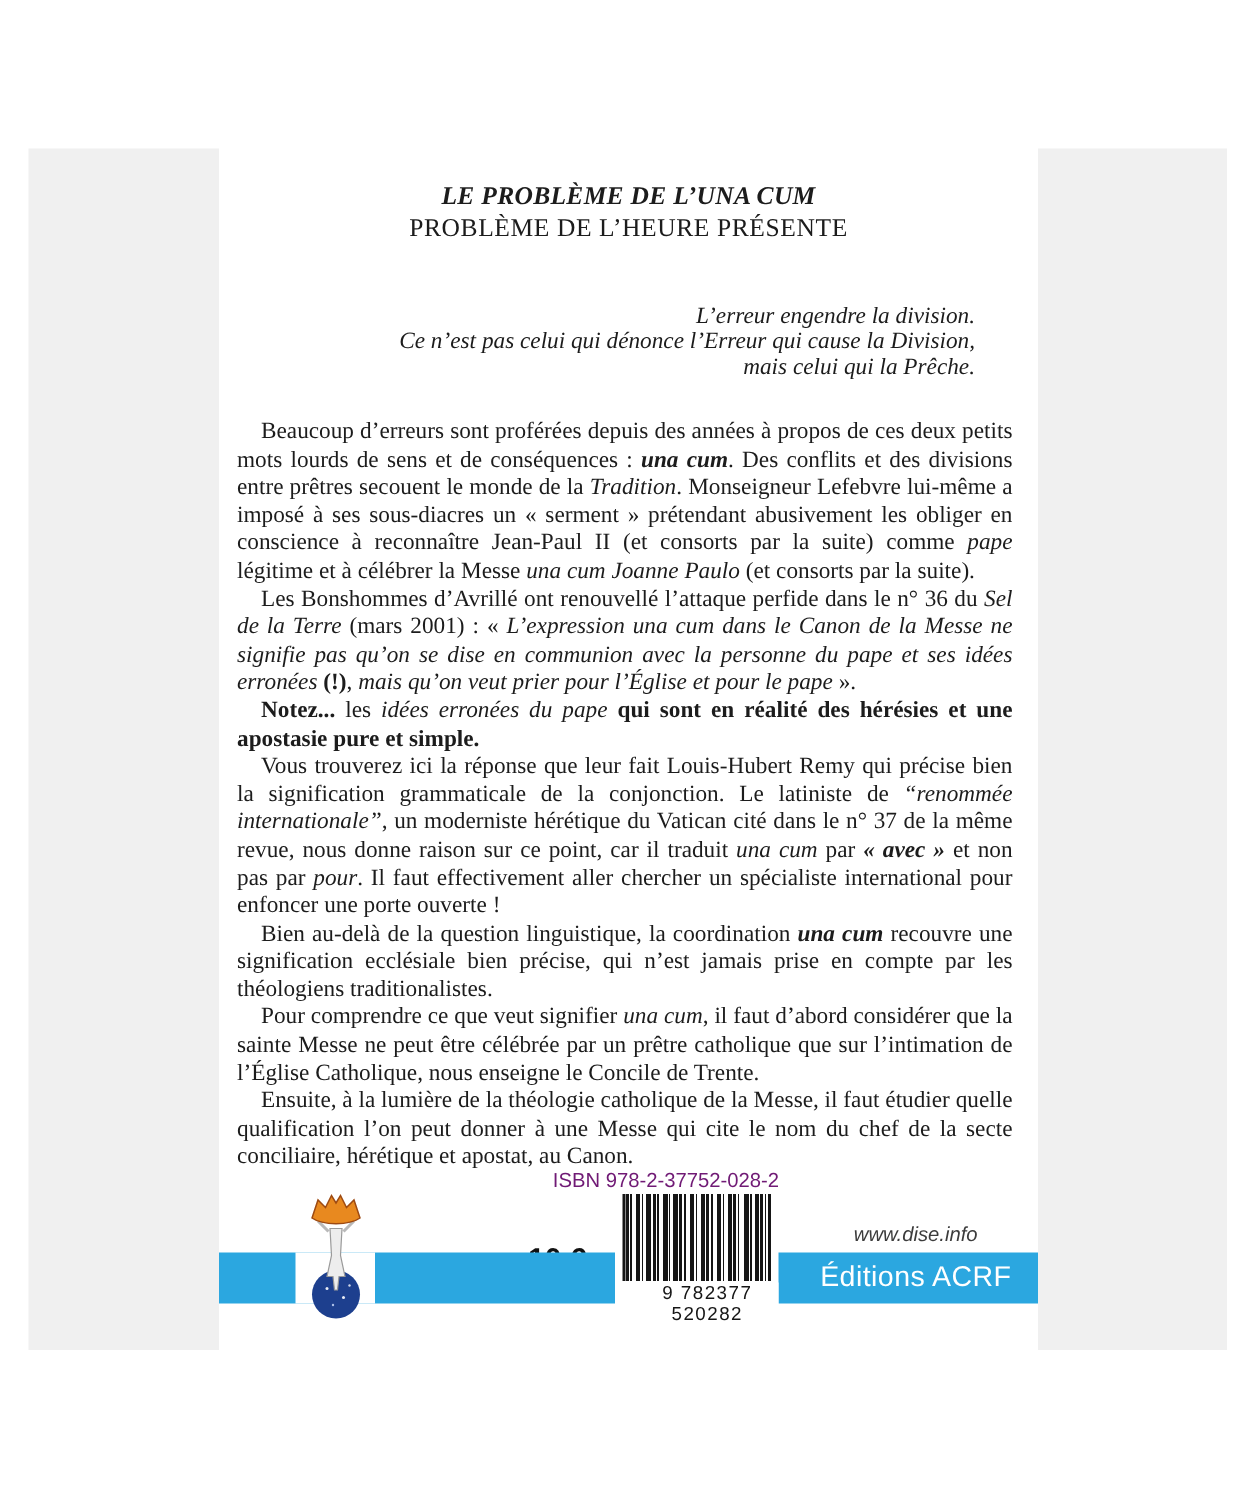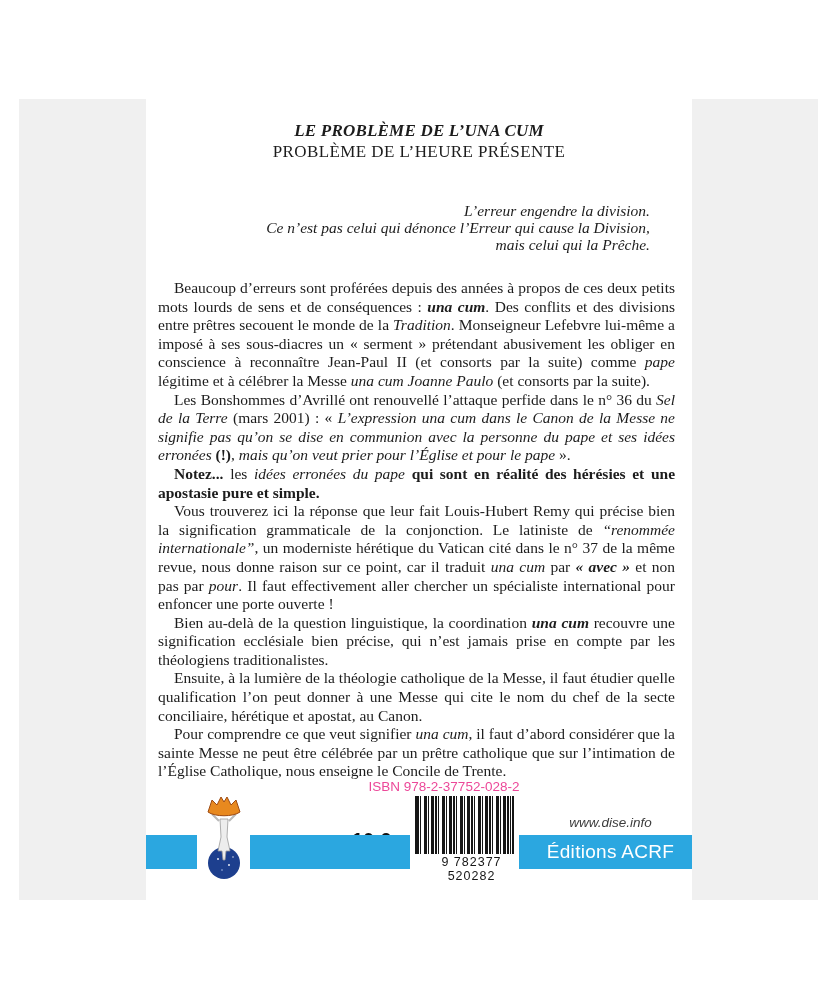--- a/index.html
+++ b/index.html
@@ -21,21 +21,21 @@
                font-size:15.5px; line-height:18.6px; text-align:justify; }
   .body-text p { margin:0; text-indent:16px; }
   .run-n { }
   .run-i  { font-style:italic; }
   .run-b  { font-weight:bold; }
   .run-bi { font-weight:bold; font-style:italic; }
 
   .sans { font-family:"Liberation Sans", sans-serif; }
 
   .isbn  { position:absolute; left:444px; top:779px; transform:translateX(-50%);
-           font-size:13.5px; color:#ec4899; white-space:nowrap; }
+           font-size:13.5px; color:#701a75; white-space:nowrap; }
   .price { position:absolute; left:352px; top:800px; font-size:20px; font-weight:bold; color:#111;margin-top:29px; }
 
   .band          { position:absolute; left:146px; top:835px; width:546px; height:34px; background:#2ba7e0; }
   .logo-backdrop { position:absolute; left:197px; top:835px; width:53px; height:34px; background:#ffffff; }
   .logo          { position:absolute; left:199px; top:791px; width:50px; height:90px; }
 
   .left-site  { position:absolute; left:252px; top:845px; font-size:13.5px; font-weight:bold;
                 font-style:italic; color:#ffffff; white-space:nowrap;margin-top:44px; }
 
   .barcode { position:absolute; left:410px; top:793px; width:109px; height:79px; background:#ffffff; }
@@ -71,22 +71,22 @@
       <div>Ce n’est pas celui qui dénonce l’Erreur qui cause la Division,</div>
       <div>mais celui qui la Prêche.</div>
     </div>
 
   <div class="body-text">
       <p><span class="run-n">Beaucoup d’erreurs sont proférées depuis des années à propos de ces deux petits mots lourds de sens et de conséquences : </span><span class="run-bi">una cum</span><span class="run-n">. Des conflits et des divisions entre prêtres secouent le monde de la </span><span class="run-i">Tradition</span><span class="run-n">. Monseigneur Lefebvre lui-même a imposé à ses sous-diacres un « serment » prétendant abusivement les obliger en conscience à reconnaître Jean-Paul II (et consorts par la suite) comme </span><span class="run-i">pape</span><span class="run-n"> légitime et à célébrer la Messe </span><span class="run-i">una cum Joanne Paulo</span><span class="run-n"> (et consorts par la suite).</span></p>
       <p><span class="run-n">Les Bonshommes d’Avrillé ont renouvellé l’attaque perfide dans le n° 36 du </span><span class="run-i">Sel de la Terre</span><span class="run-n"> (mars 2001) : « </span><span class="run-i">L’expression una cum dans le Canon de la Messe ne signifie pas qu’on se dise en communion avec la personne du pape et ses idées erronées </span><span class="run-b">(!)</span><span class="run-n">, </span><span class="run-i">mais qu’on veut prier pour l’Église et pour le pape</span><span class="run-n"> ».</span></p>
       <p><span class="run-b">Notez...</span><span class="run-n"> les </span><span class="run-i">idées erronées du pape</span><span class="run-b"> qui sont en réalité des hérésies et une apostasie pure et simple.</span></p>
       <p><span class="run-n">Vous trouverez ici la réponse que leur fait Louis-Hubert Remy qui précise bien la signification grammaticale de la conjonction. Le latiniste de </span><span class="run-i">“renommée internationale”</span><span class="run-n">, un moderniste hérétique du Vatican cité dans le n° 37 de la même revue, nous donne raison sur ce point, car il traduit </span><span class="run-i">una cum</span><span class="run-n"> par </span><span class="run-bi">« avec »</span><span class="run-n"> et non pas par </span><span class="run-i">pour</span><span class="run-n">. Il faut effectivement aller chercher un spécialiste international pour enfoncer une porte ouverte !</span></p>
       <p><span class="run-n">Bien au-delà de la question linguistique, la coordination </span><span class="run-bi">una cum</span><span class="run-n"> recouvre une signification ecclésiale bien précise, qui n’est jamais prise en compte par les théologiens traditionalistes.</span></p>
+      <p><span class="run-n">Pour comprendre ce que veut signifier </span><span class="run-i">una cum</span><span class="run-n">, il faut d’abord considérer que la sainte Messe ne peut être célébrée par un prêtre catholique que sur l’intimation de l’Église Catholique, nous enseigne le Concile de Trente.</span></p>
       <p><span class="run-n">Ensuite, à la lumière de la théologie catholique de la Messe, il faut étudier quelle qualification l’on peut donner à une Messe qui cite le nom du chef de la secte conciliaire, hérétique et apostat, au Canon.</span></p>
-      <p><span class="run-n">Pour comprendre ce que veut signifier </span><span class="run-i">una cum</span><span class="run-n">, il faut d’abord considérer que la sainte Messe ne peut être célébrée par un prêtre catholique que sur l’intimation de l’Église Catholique, nous enseigne le Concile de Trente.</span></p>
     </div>
 
   <div class="isbn sans">ISBN 978-2-37752-028-2</div>
   <div class="price sans">10 €</div>
 
   <div class="band"></div>
   <div class="logo-backdrop"></div>
 
   <svg class="logo" viewBox="0 0 50 90">
     <circle cx="25" cy="72" r="16" fill="#1d3f8e"></circle>

